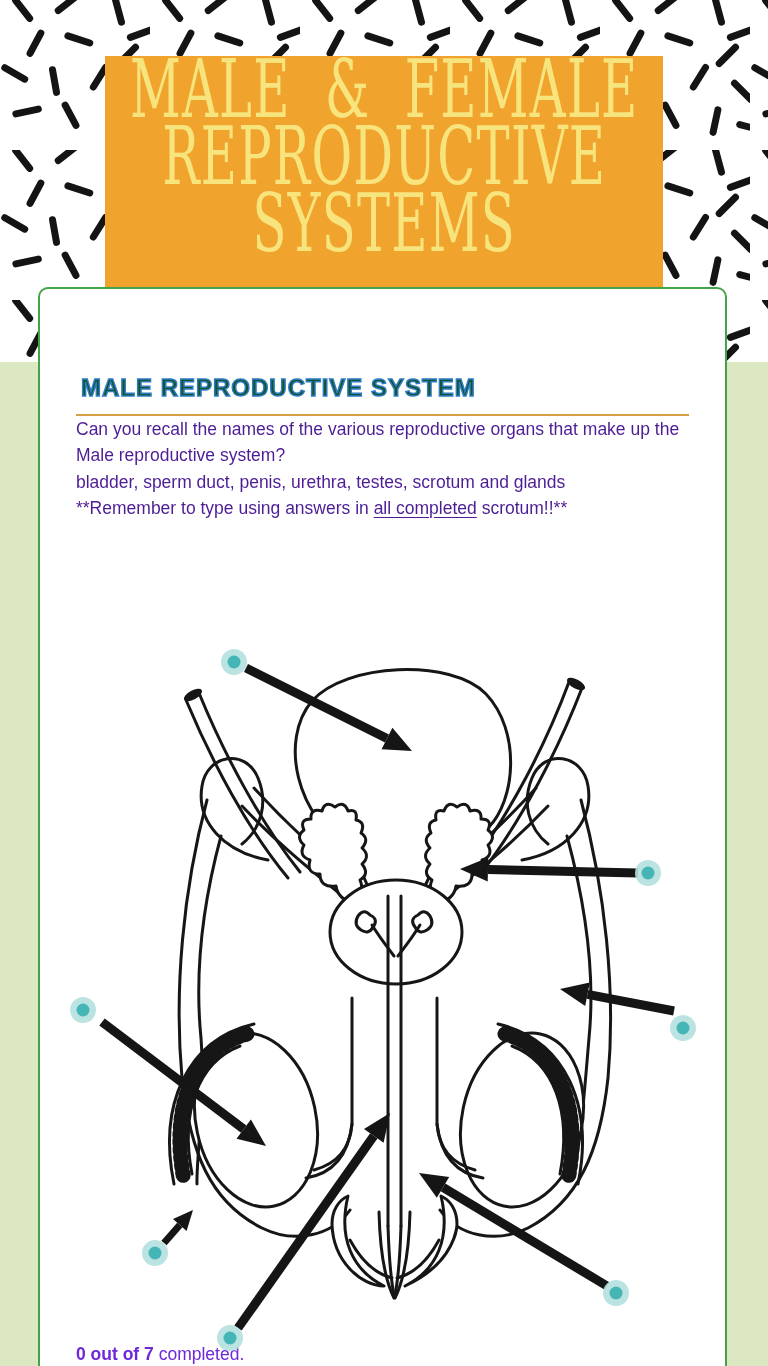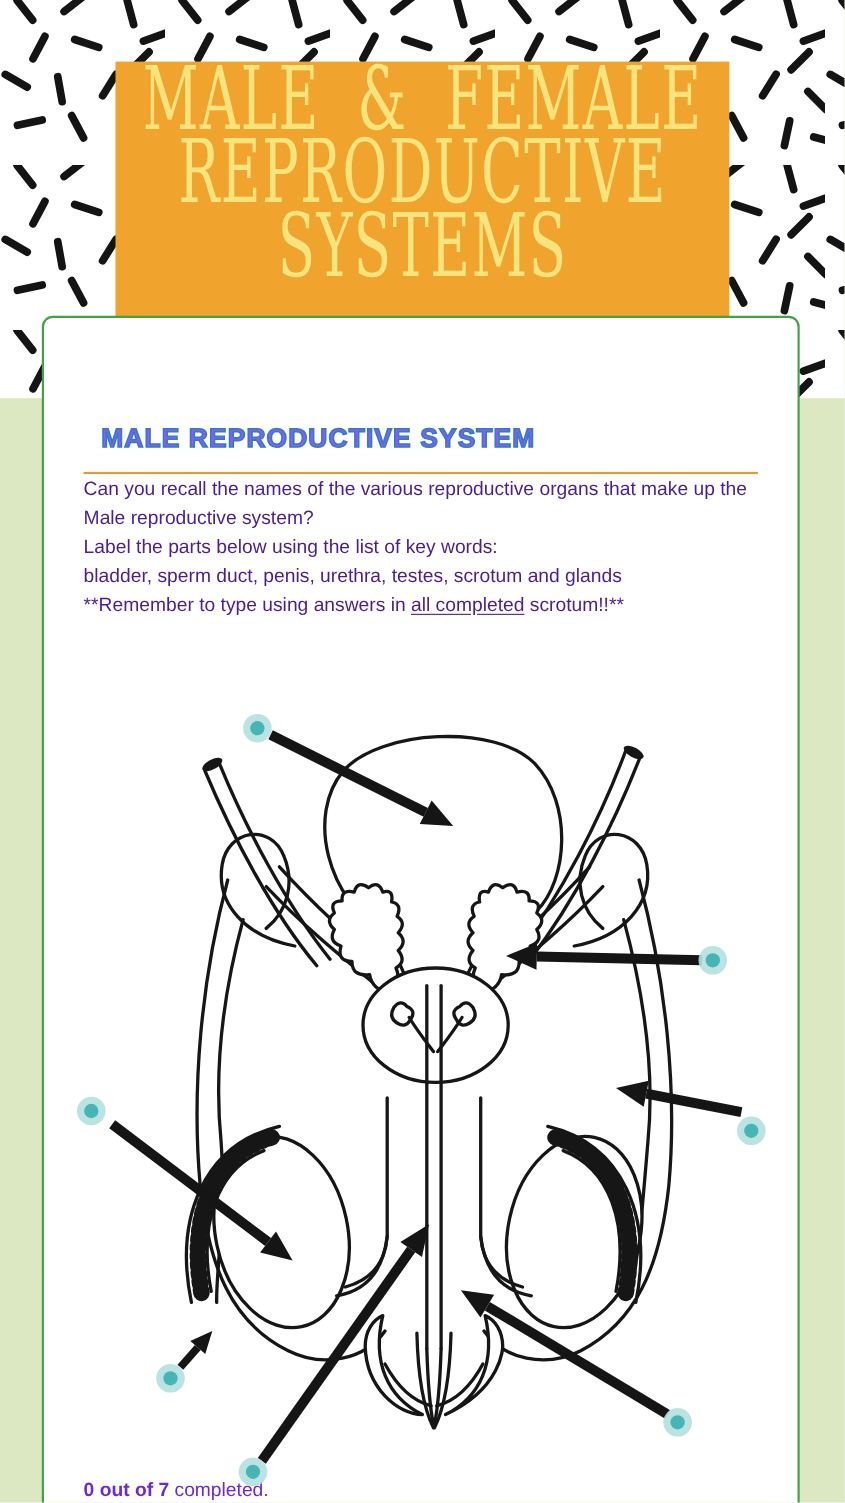--- a/index.html
+++ b/index.html
@@ -22,21 +22,21 @@
     color:#f8e47d;font-size:80px;line-height:67px;letter-spacing:2px;word-spacing:28px;
     text-align:center;white-space:nowrap;font-weight:400;
   }
   
   .card{
     position:absolute;left:38px;top:287px;width:689px;height:1110px;
     background:#ffffff;border:2px solid #46a24a;border-radius:10px;
     box-sizing:border-box;padding:80px 36px 0 36px;z-index:3;
   }
   .section-title{
-    margin:16px;color:#8b5cf6;font-size:24px;font-weight:800;letter-spacing:1px;
+    margin:5px;color:#14532d;font-size:24px;font-weight:800;letter-spacing:1px;
     -webkit-text-stroke:1.4px #2d7dc7;
   }
   .rule{border:none;border-top:2px solid #d99f45;margin:12px 0 0 0;}
   .card p{margin:0;font-size:17.5px;line-height:1.5;color:#4c1d95;}
   .p-intro{margin-top:16px;}
   .p-instruction{margin-top:15px;}
   .p-keywords{margin-top:37px;}
   .p-reminder{margin-top:36px;}
   .p-reminder u{text-underline-offset:3px;}
   
@@ -81,21 +81,20 @@
     <div>MALE &amp; FEMALE</div>
     <div>REPRODUCTIVE</div>
     <div>SYSTEMS</div>
   </div>
 </div>
 
 <div class="card">
   <h2 class="section-title">MALE REPRODUCTIVE SYSTEM</h2>
   <hr class="rule">
   <p class="p-intro">Can you recall the names of the various reproductive organs that make up the Male reproductive system?</p>
-  <p class="p-instruction">Label the parts below using the list of key words:</p>
   <p class="p-keywords">bladder, sperm duct, penis, urethra, testes, scrotum and glands</p>
   <p class="p-reminder"><span>**Remember to type using answers in </span><u>all completed</u><span> scrotum!!**</span></p>
 </div>
 
 <div class="progress"><span class="bold">0 out of 7</span><span> completed.</span></div>
 
 <svg class="overlay" viewBox="0 0 768 1366">
 
   <g stroke="#161616" stroke-width="3" fill="none" stroke-linecap="round" stroke-linejoin="round">
 

